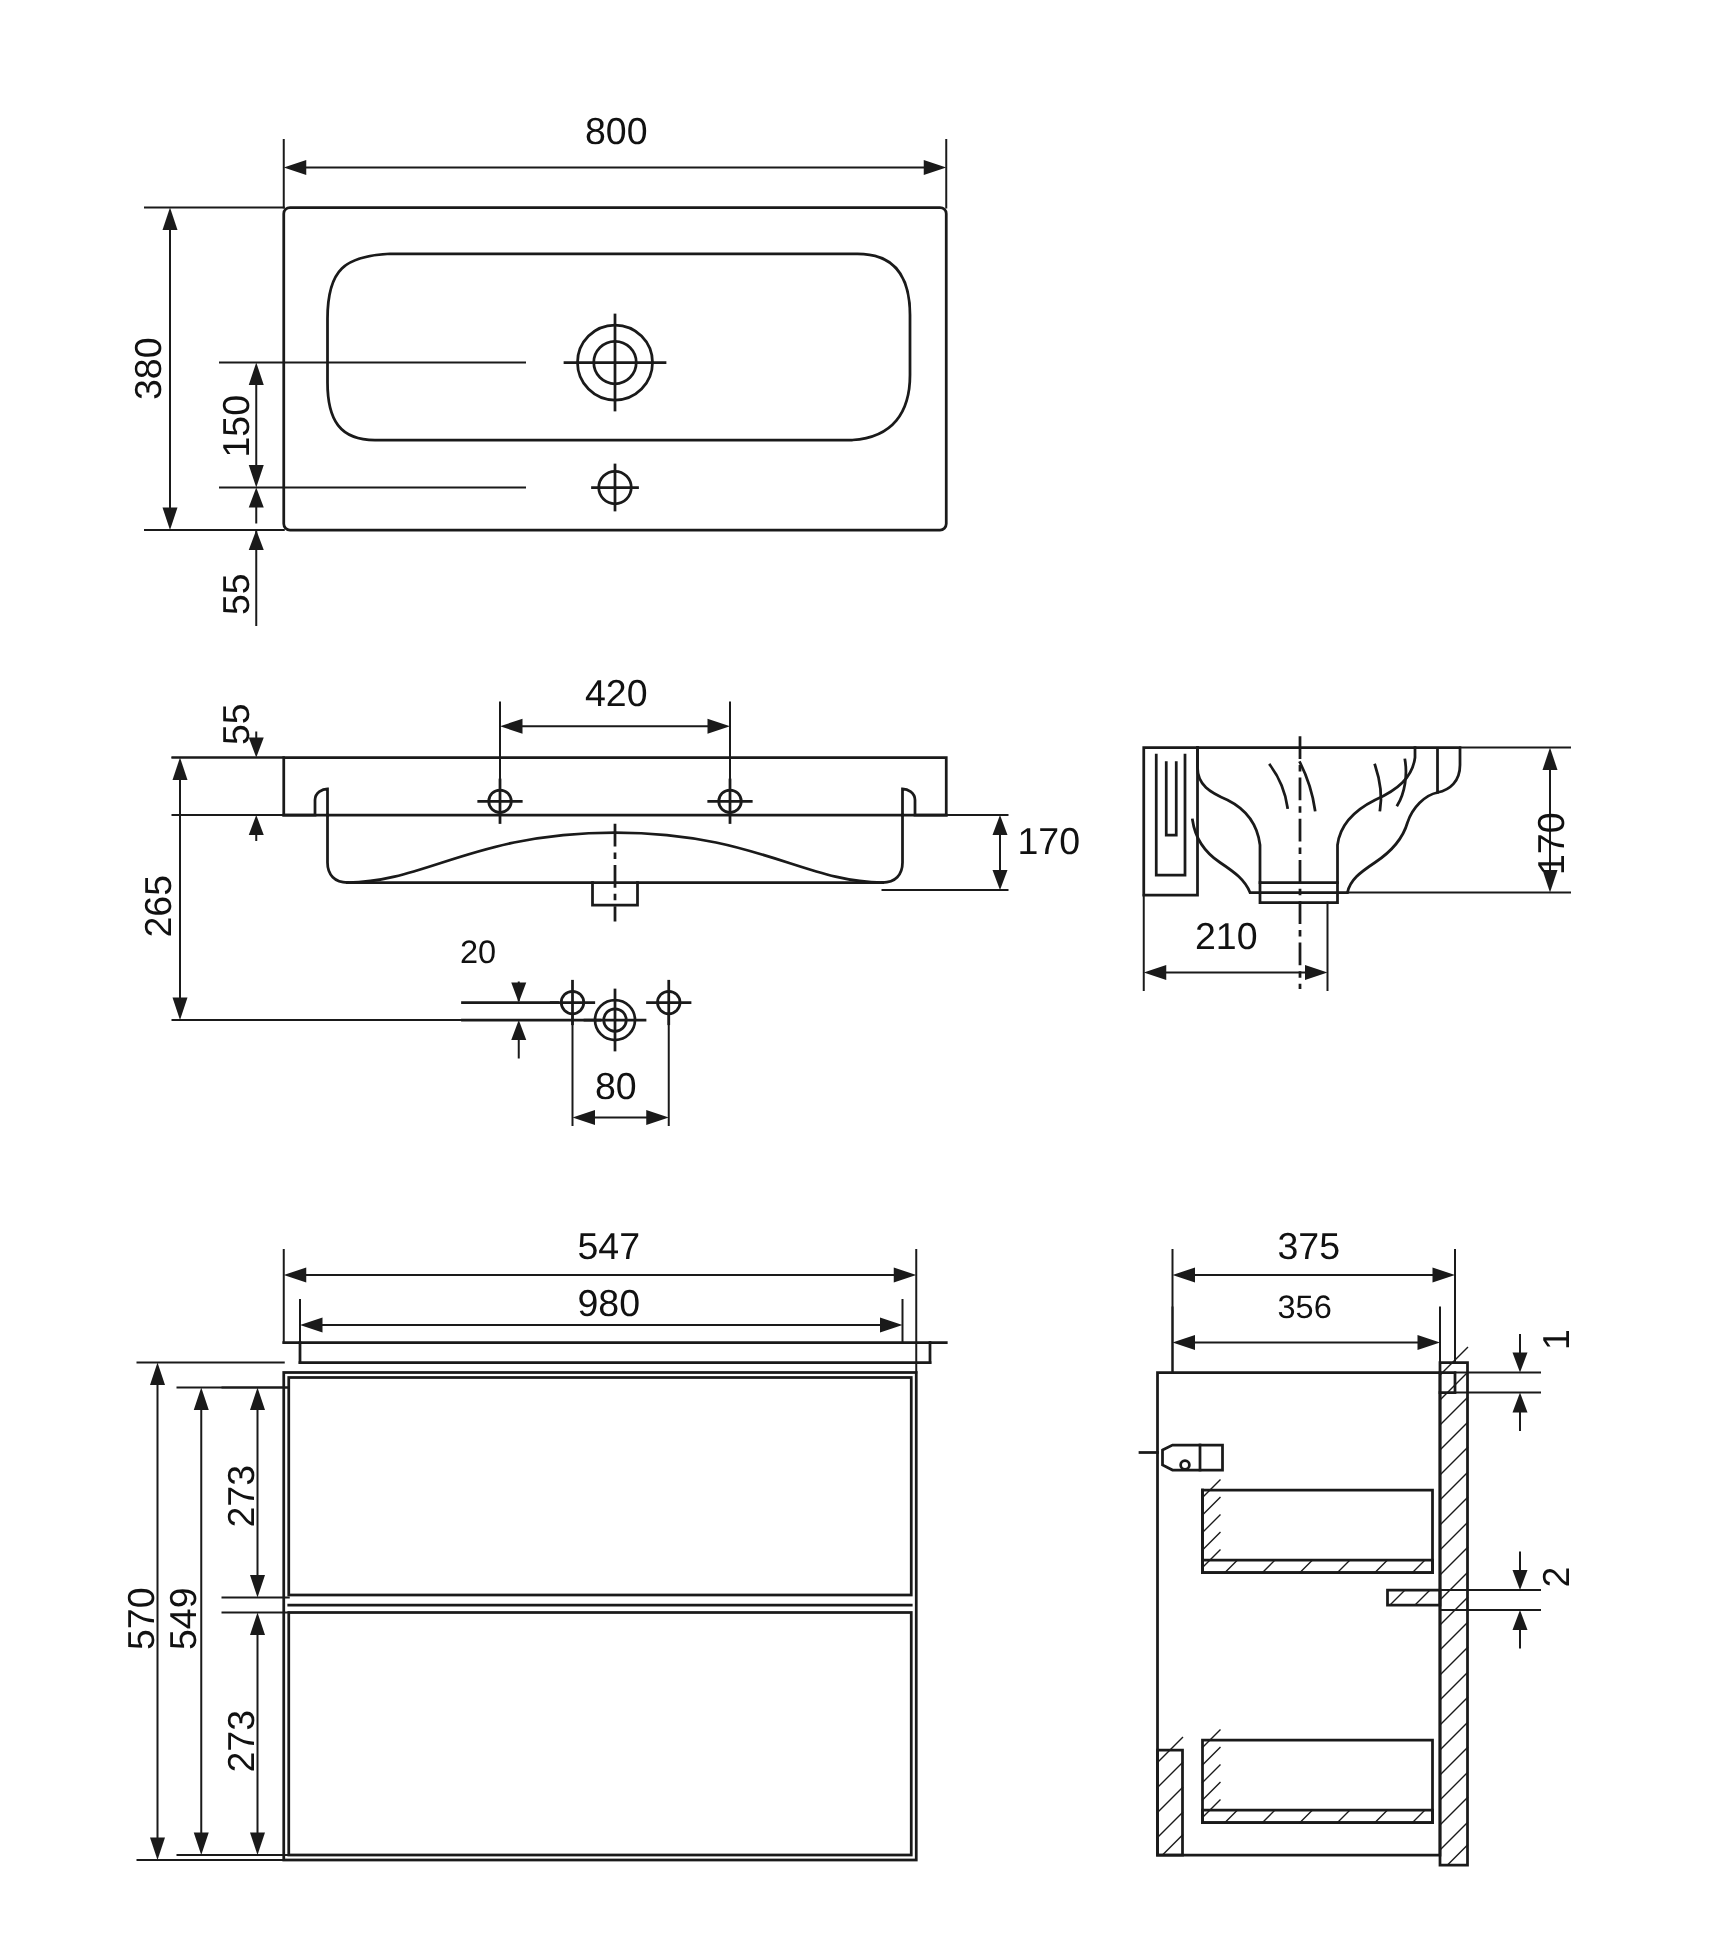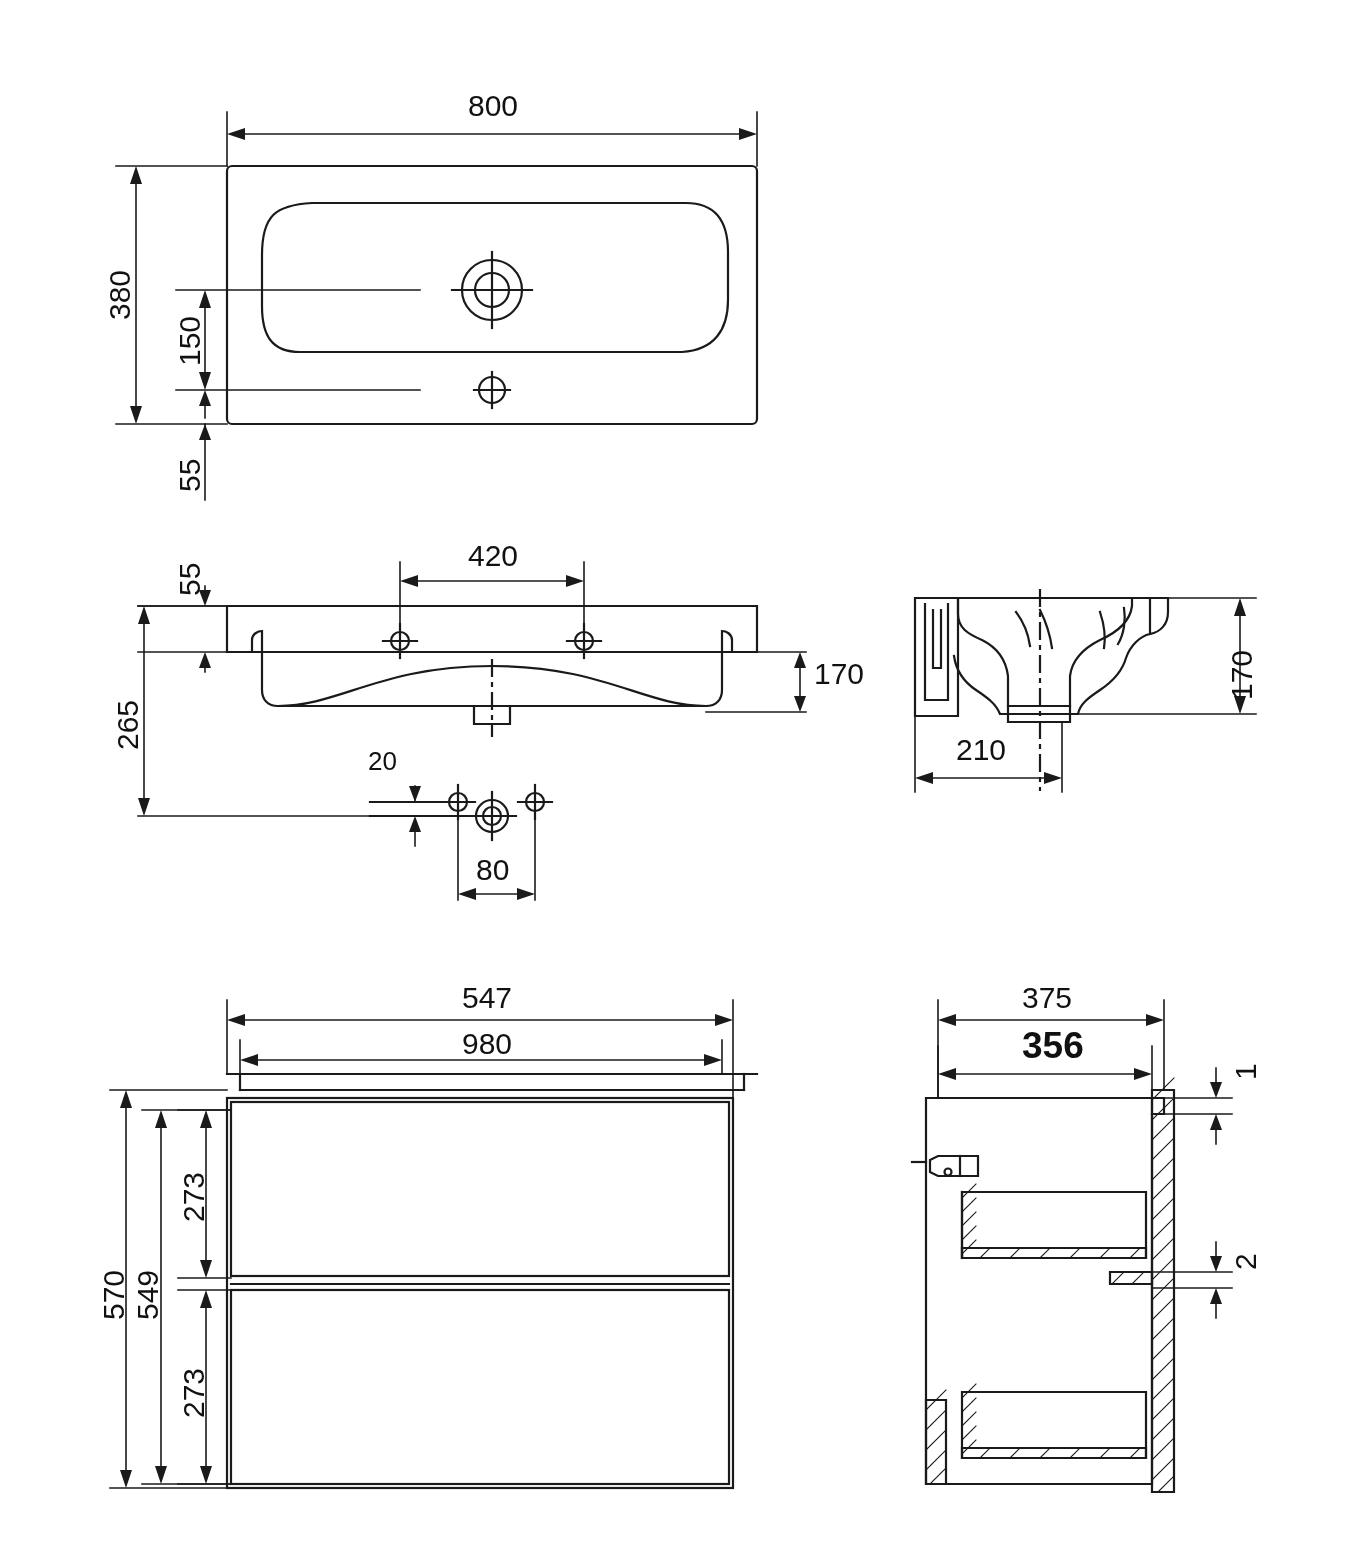--- a/index.html
+++ b/index.html
@@ -403,18 +403,18 @@
 
 <div class="lbl" style="left:462px;top:984px;font-size:30px;">547</div>
 <div class="lbl" style="left:462px;top:1030px;font-size:30px;">980</div>
 
 <div class="lbl v" style="left:100px;top:1320px;transform:rotate(-90deg);font-size:30px;">570</div>
 <div class="lbl v" style="left:134px;top:1320px;transform:rotate(-90deg);font-size:30px;">549</div>
 <div class="lbl v" style="left:180px;top:1222px;transform:rotate(-90deg);font-size:30px;">273</div>
 <div class="lbl v" style="left:180px;top:1418px;transform:rotate(-90deg);font-size:30px;">273</div>
 
 <div class="lbl" style="left:1022px;top:984px;font-size:30px;text-align:right;">375</div>
-<div class="lbl" style="left:1022px;top:1032px;font-size:37px;font-weight:bold;">356</div>
+<div class="lbl" style="left:1022px;top:1032px;font-size:26px;">356</div>
 
 <div class="lbl v" style="left:1232px;top:1080px;transform:rotate(-90deg);font-size:30px;">1</div>
 <div class="lbl v" style="left:1232px;top:1270px;transform:rotate(-90deg);font-size:30px;">2</div>
 
 </div>
 
 </body></html>

